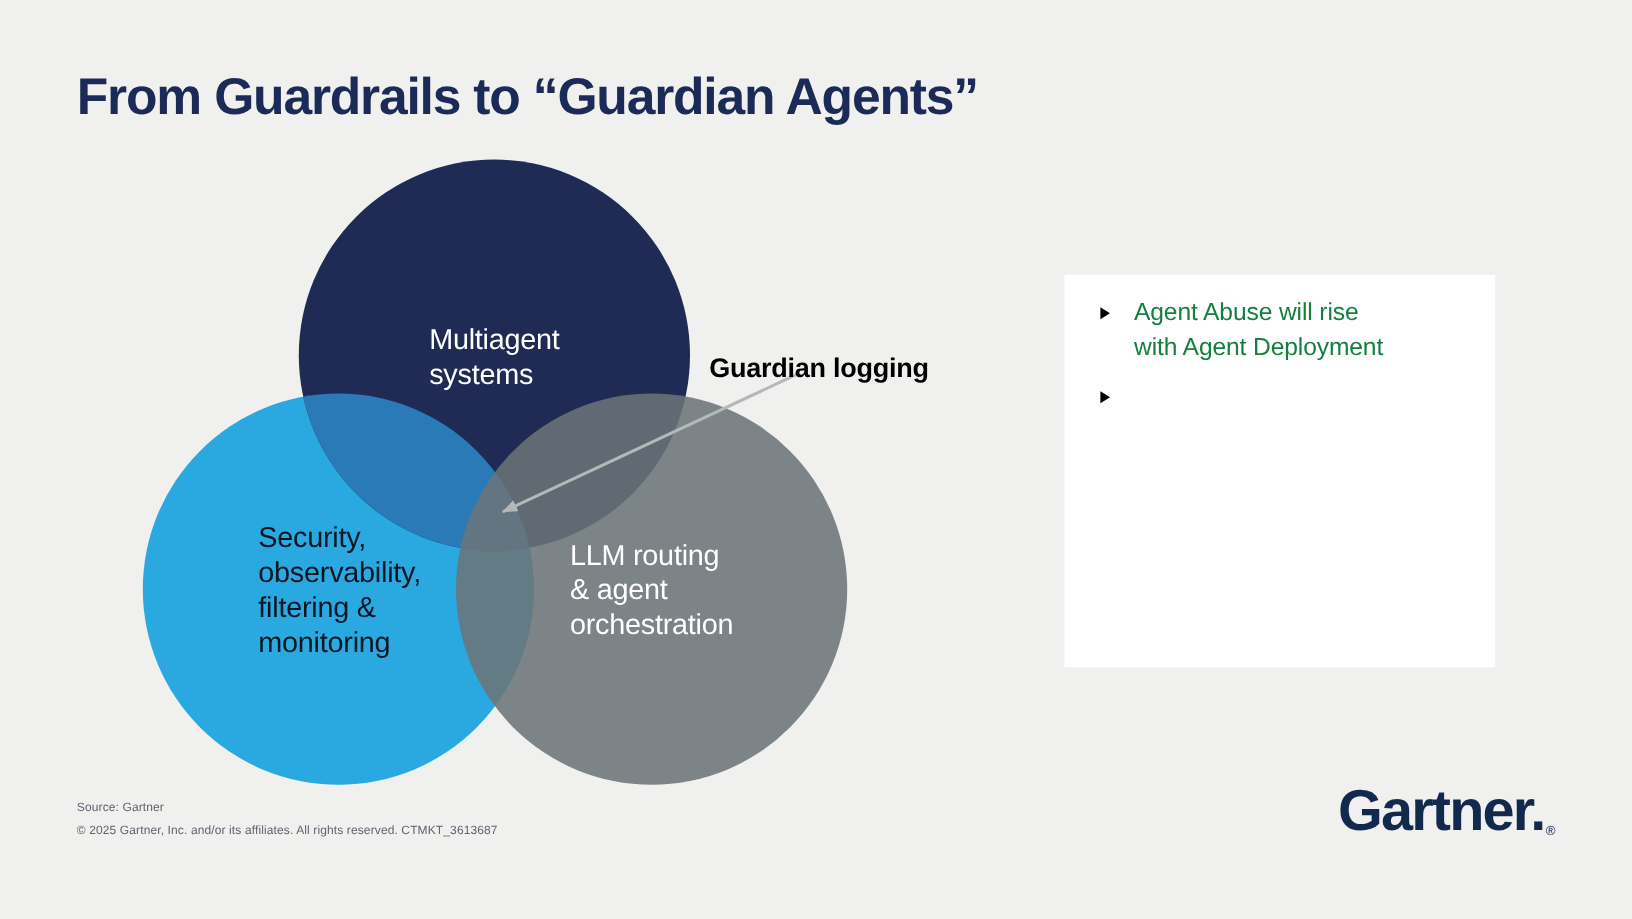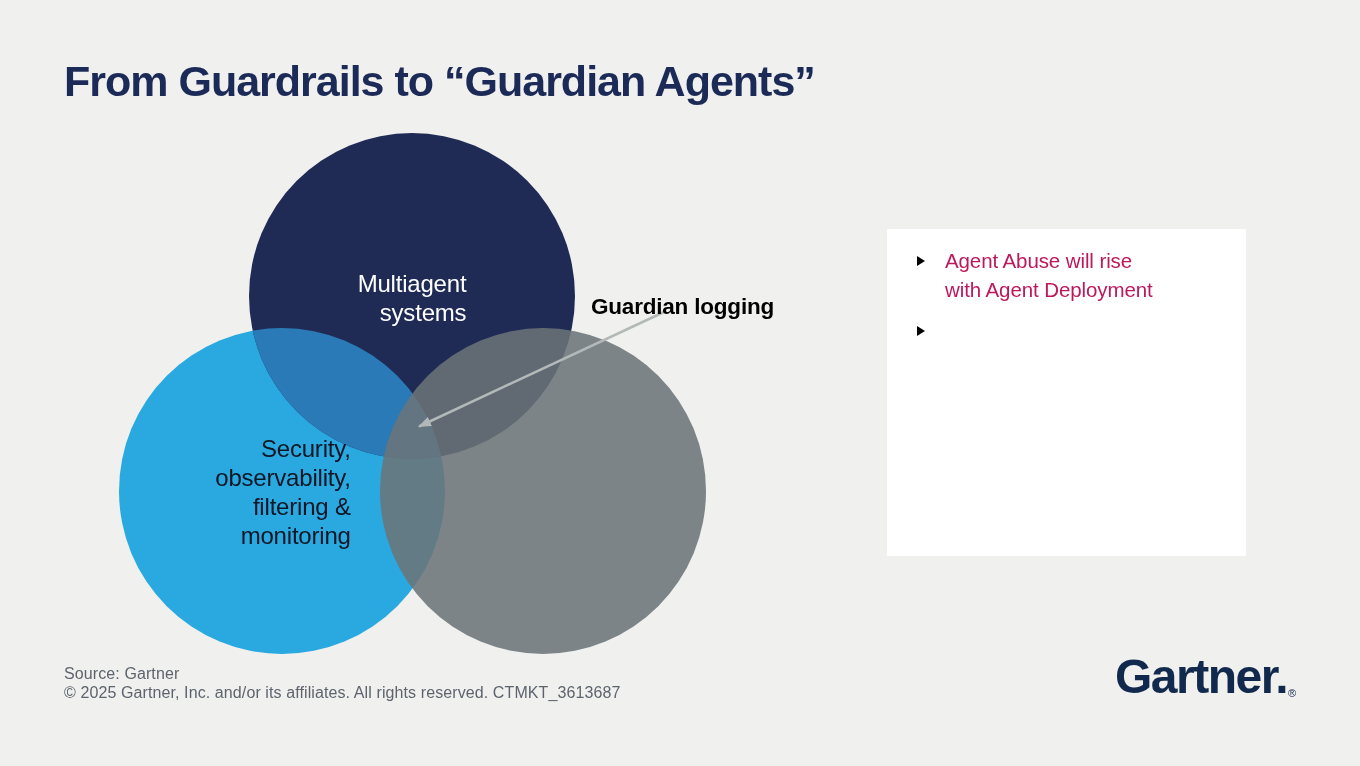--- a/index.html
+++ b/index.html
@@ -8,21 +8,21 @@
     background:#f0f0ee;font-family:"Liberation Sans",sans-serif;
   }
   .title{
     position:absolute;left:64px;top:56px;margin:0;
     font-size:43px;line-height:50px;font-weight:800;letter-spacing:-1px;
     color:#1c2a58;white-space:nowrap;
   }
   .venn{position:absolute;left:0;top:0;}
   .circle-label{
     position:absolute;transform:translate(-50%,-50%);
-    text-align:right;font-size:24px;line-height:29px;
+    text-align:left;font-size:24px;line-height:29px;
     white-space:pre-line;letter-spacing:-0.2px;
   }
   .lbl-multi{left:412px;top:298px;color:#ffffff;}
   .lbl-sec{left:283px;top:492px;color:#0e1624;}
   .lbl-llm{left:543px;top:492px;color:#ffffff;}
   .guardian{
     position:absolute;left:591px;top:294px;
     font-size:22.5px;line-height:26px;font-weight:600;
     color:#000000;letter-spacing:-0.2px;white-space:nowrap;
   }
@@ -36,26 +36,26 @@
     display:flex;flex-direction:column;gap:13px;
   }
   .bullets li{display:flex;align-items:flex-start;}
   .tri{
     flex:none;width:0;height:0;margin:9px 20px 0 0;
     border-top:5px solid transparent;
     border-bottom:5px solid transparent;
     border-left:8px solid #000000;
   }
   .btxt{
-    font-size:20.5px;line-height:28.5px;color:#be185d;
+    font-size:20.5px;line-height:28.5px;color:#15803d;
     letter-spacing:-0.1px;white-space:pre-line;
   }
   .footer{
     position:absolute;left:64px;top:665px;
-    font-size:16px;line-height:18.5px;color:#5d646e;letter-spacing:0.1px;
+    font-size:10px;line-height:18.5px;color:#5d646e;letter-spacing:0.1px;
   }
   .logo{
     position:absolute;left:1115px;top:649px;
     display:flex;align-items:flex-end;
     font-size:48px;line-height:56px;font-weight:800;letter-spacing:-1.5px;
     color:#12294e;
   }
   .logo .reg{
     font-size:11px;line-height:11px;font-weight:400;
     margin-left:1px;padding-bottom:6px;letter-spacing:0;
@@ -83,20 +83,23 @@
     <circle cx="543" cy="491" r="163" fill-opacity="0.87" fill="#6b7478"></circle>
     <line x1="664" y1="312" x2="419" y2="426.5" stroke="#b3b8b8" stroke-width="2.5" marker-end="url(#arrowhead)"></line>
   </svg>
 
   <div class="circle-label lbl-multi">Multiagent
 systems</div>
   <div class="circle-label lbl-sec">Security,
 observability,
 filtering &amp;
 monitoring</div>
+  <div class="circle-label lbl-llm">LLM routing
+&amp; agent
+orchestration</div>
 
   <div class="guardian">Guardian logging</div>
 
   <div class="card">
     <ul class="bullets">
       <li>
         <span class="tri"></span>
         <span class="btxt">Agent Abuse will rise
 with Agent Deployment</span>
       </li>

